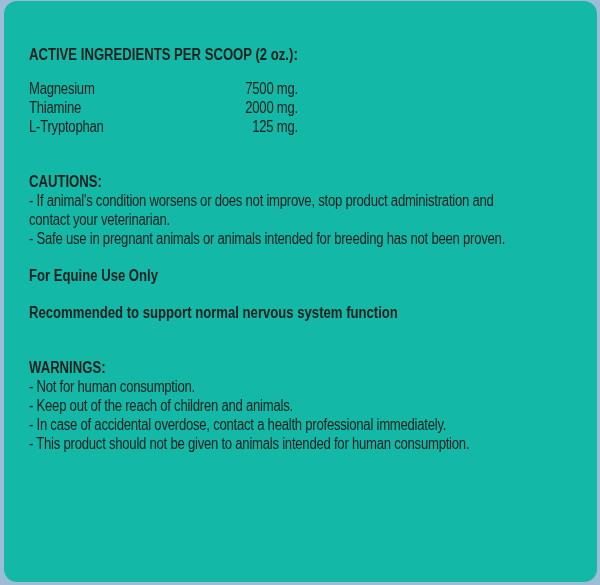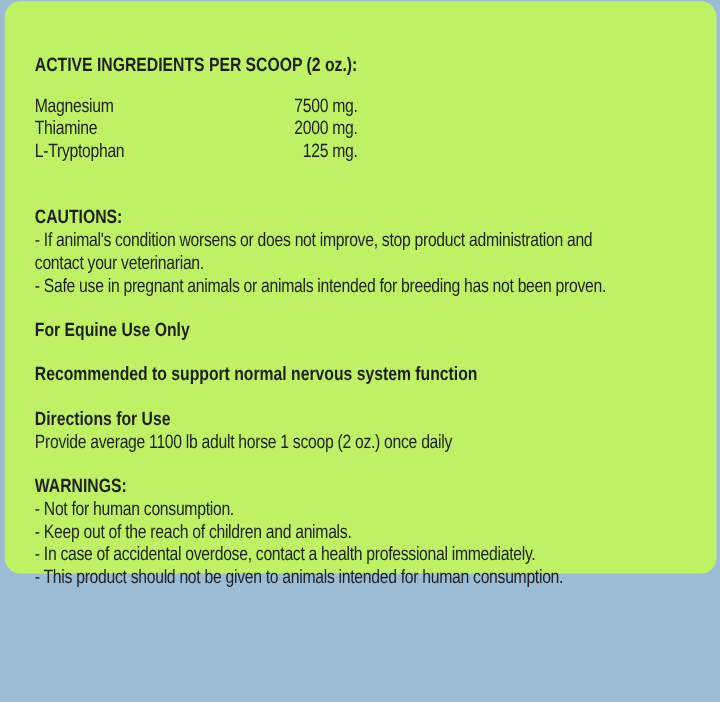--- a/index.html
+++ b/index.html
@@ -11,22 +11,22 @@
     }
     body {
       font-family: "Liberation Sans Narrow", "Liberation Sans", "DejaVu Sans", sans-serif;
       color: #1f1f1f;
     }
     .card {
       position: absolute;
       left: 4px;
       top: 1px;
       width: 593px;
-      height: 477px;
-      background: #bef264;
+      height: 581px;
+      background: #14b8a6;
       border-radius: 13px;
       padding: 44px 0 0 25px;
     }
     .txt {
       font-size: 16px;
       line-height: 19px;
       letter-spacing: -0.3px;
       transform: scaleX(0.82);
       transform-origin: left top;
       white-space: nowrap;
@@ -76,24 +76,20 @@
   <div class="gap"></div>
 
   <div class="txt heading">For Equine Use Only</div>
 
   <div class="gap"></div>
 
   <div class="txt heading">Recommended to support normal nervous system function</div>
 
   <div class="gap"></div>
 
-  <div>
-    <div class="txt heading">Directions for Use</div>
-    <div class="txt">Provide average 1100 lb adult horse 1 scoop (2 oz.) once daily</div>
-  </div>
 
   <div class="gap"></div>
 
   <div>
     <div class="txt heading">WARNINGS:</div>
     <div class="txt">- Not for human consumption.</div>
     <div class="txt">- Keep out of the reach of children and animals.</div>
     <div class="txt">- In case of accidental overdose, contact a health professional immediately.</div>
     <div class="txt">- This product should not be given to animals intended for human consumption.</div>
   </div>

